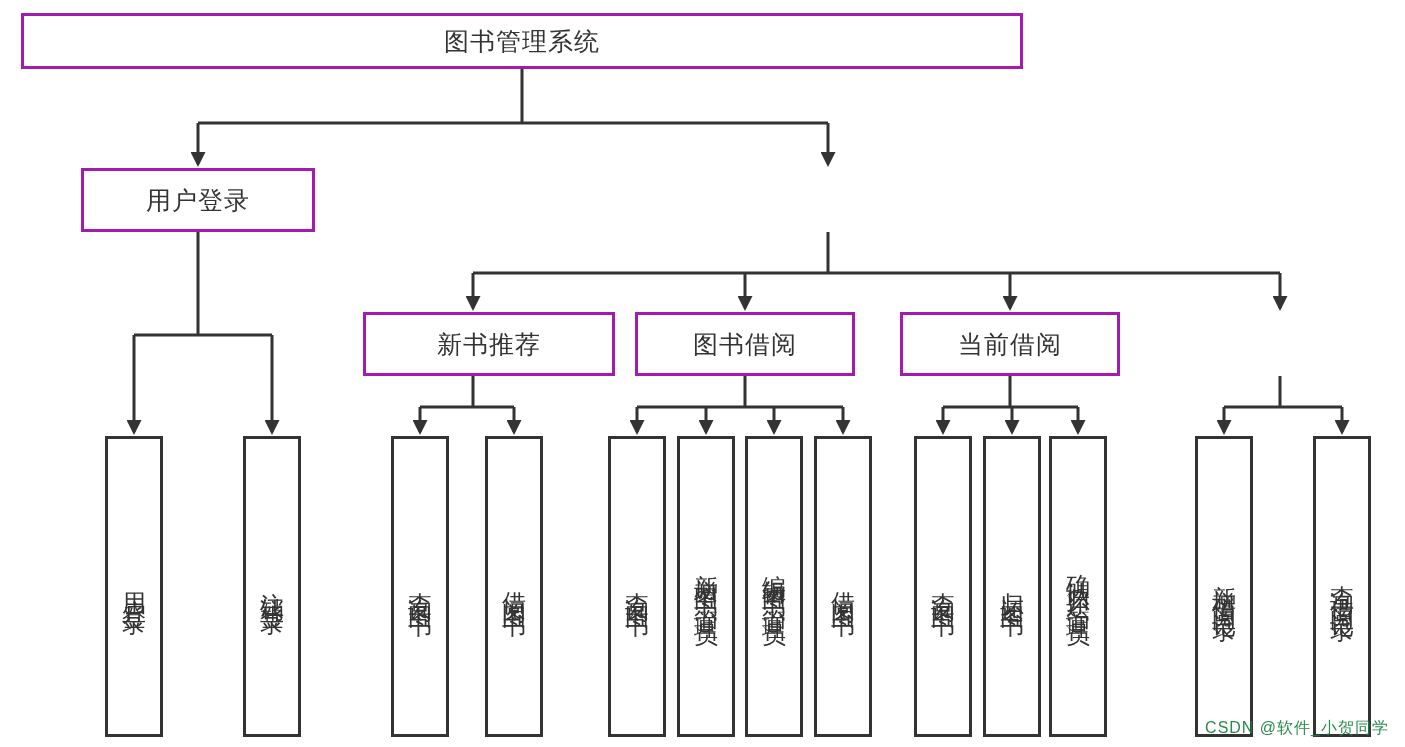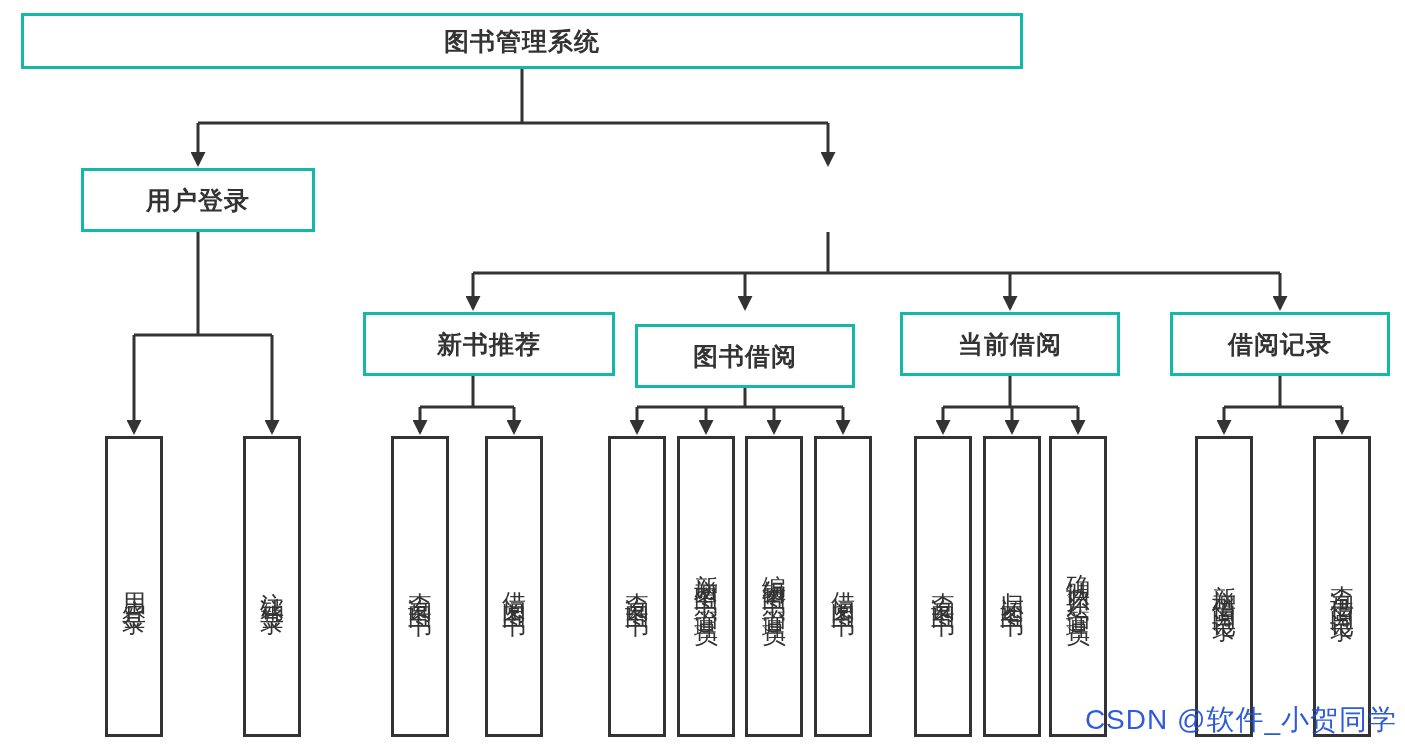--- a/index.html
+++ b/index.html
@@ -19,29 +19,28 @@
   #connectors {
     position: absolute;
     left: 0;
     top: 0;
     width: 1405px;
     height: 747px;
   }
   .hbox {
     position: absolute;
     box-sizing: border-box;
-    border: 3px solid #14b8a6;
+    border: 3px solid #a21caf;
     background: #ffffff;
     display: flex;
     align-items: center;
     justify-content: center;
     font-size: 25px;
     letter-spacing: 1px;
     color: #333333;
-    font-weight: bold;
   }
   .vbox {
     position: absolute;
     box-sizing: border-box;
     border: 3px solid #333333;
     background: #ffffff;
     width: 58px;
     top: 436px;
     height: 301px;
     display: flex;
@@ -52,24 +51,24 @@
     writing-mode: vertical-rl;
     text-orientation: mixed;
     font-size: 24px;
     letter-spacing: 7px;
     line-height: 1;
     color: #333333;
     white-space: nowrap;
   }
   #watermark {
     position: absolute;
-    right: 8px;
+    right: 16px;
     bottom: 8px;
-    font-size: 28px;
-    color: #1d4ed8;
+    font-size: 16px;
+    color: #15803d;
     opacity: 0.92;
     z-index: 10;
     letter-spacing: 1px;
   }
 </style>
 </head>
 <body>
 
 <div id="stage">
 
@@ -114,23 +113,22 @@
       <line x1="1224" y1="407" x2="1224" y2="432" marker-end="url(#arrow)"></line>
       <line x1="1342" y1="407" x2="1342" y2="432" marker-end="url(#arrow)"></line>
     </g>
   </svg>
 
   <div class="hbox" style="left:21px; top:13px; width:1002px; height:56px;">图书管理系统</div>
 
   <div class="hbox" style="left:81px; top:168px; width:234px; height:64px;">用户登录</div>
 
   <div class="hbox" style="left:363px; top:312px; width:252px; height:64px;">新书推荐</div>
-  <div class="hbox" style="left:635px; top:312px; width:220px; height:64px;margin-top:12px;">图书借阅</div>
+  <div class="hbox" style="left:635px; top:312px; width:220px; height:64px;">图书借阅</div>
   <div class="hbox" style="left:900px; top:312px; width:220px; height:64px;">当前借阅</div>
-  <div class="hbox" style="left:1170px; top:312px; width:220px; height:64px;">借阅记录</div>
 
   <div class="vbox" style="left:105px;">
     <span class="vtext">用户登录</span>
   </div>
   <div class="vbox" style="left:243px;">
     <span class="vtext">注销登录</span>
   </div>
 
   <div class="vbox" style="left:391px;">
     <span class="vtext">查询图书</span>

